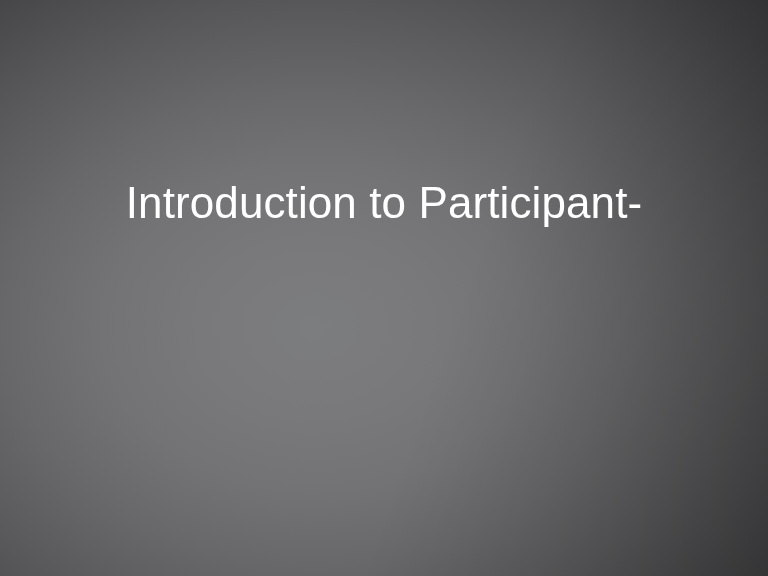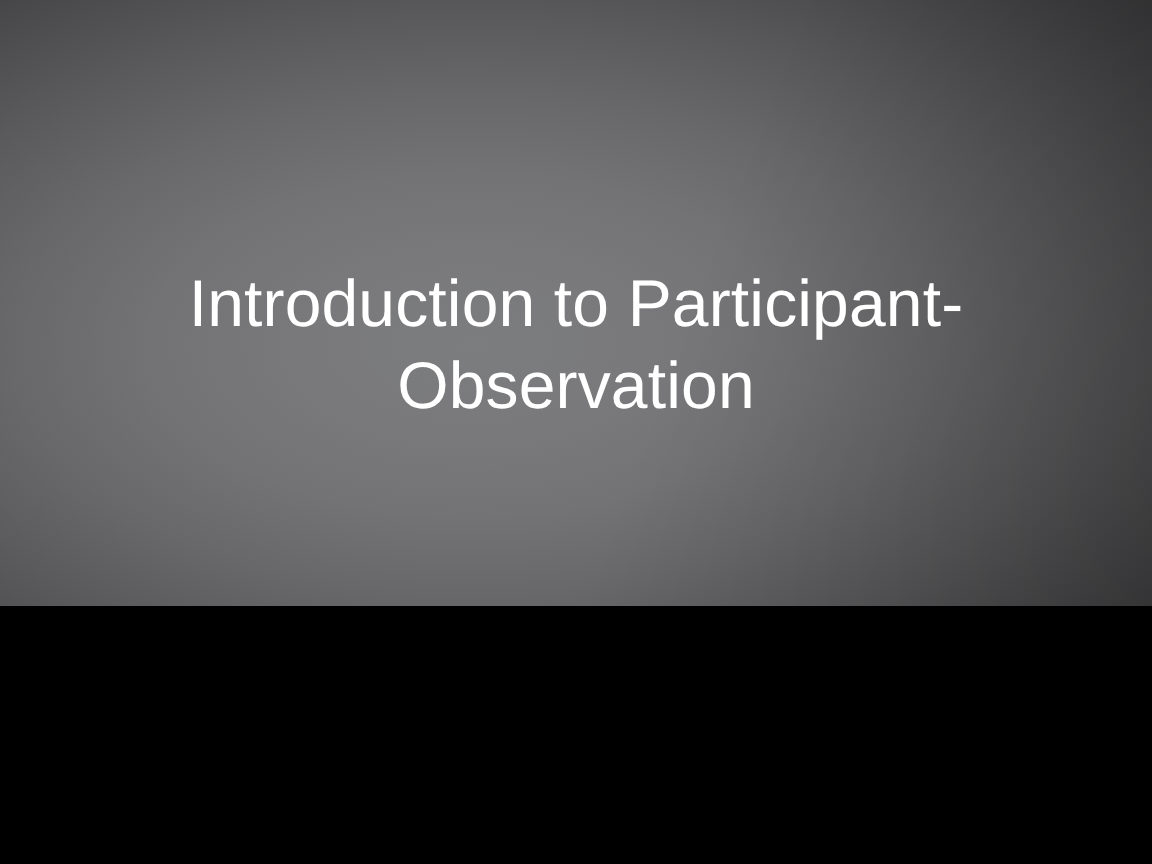--- a/index.html
+++ b/index.html
@@ -4,21 +4,21 @@
 <style>
   html, body {
     margin: 0;
     padding: 0;
     background: #000;
   }
 
   #slide {
     position: relative;
     width: 768px;
-    height: 404px;
+    height: 576px;
     overflow: hidden;
     background-color: #1b1b1b;
     font-family: "Liberation Sans", sans-serif;
   }
 
   
   #slide-background {
     position: absolute;
     inset: 0;
     background:
@@ -72,16 +72,15 @@
 <body>
 
 <div id="slide">
 
   <div id="slide-background"></div>
 
   <div id="slide-vignette"></div>
 
   <div id="title-block">
     <div class="title-line">Introduction to Participant-</div>
-    <div class="title-line">Observation</div>
   </div>
 
 </div>
 
 </body></html>

